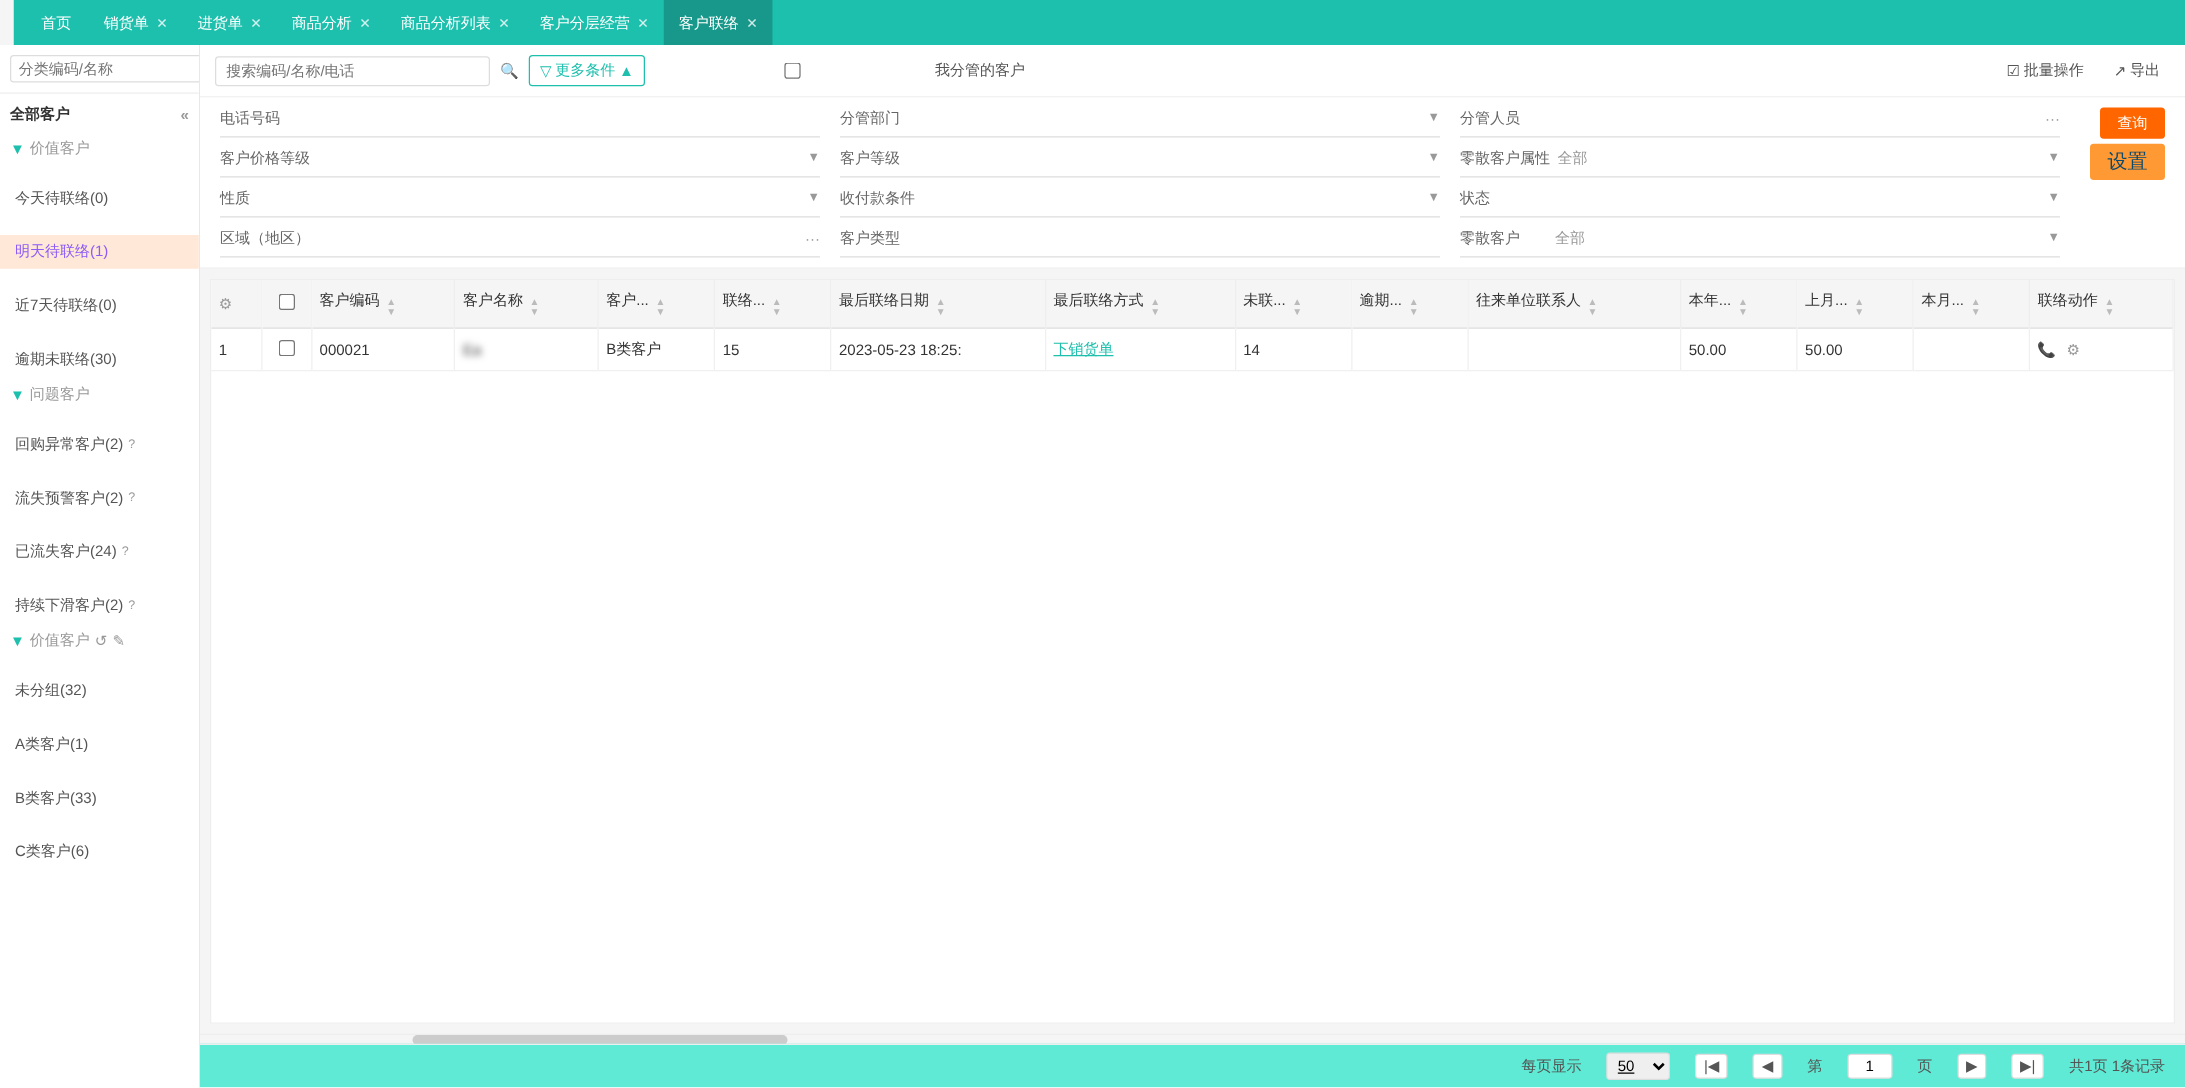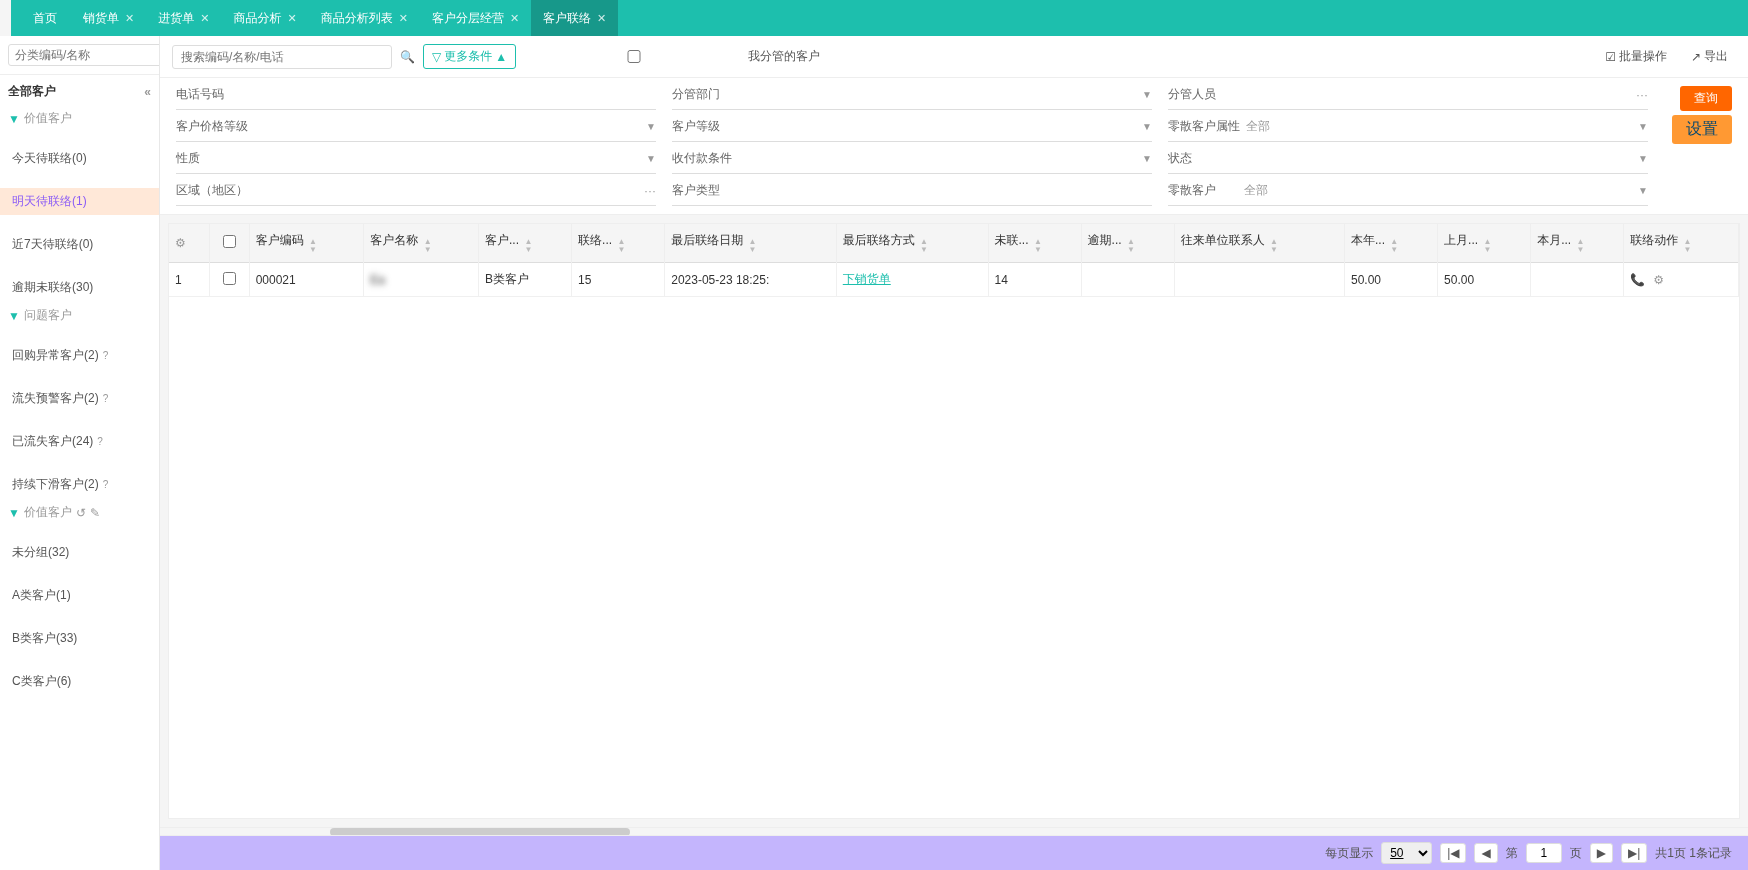--- a/index.html
+++ b/index.html
@@ -182,23 +182,23 @@
     }
     .link-text { color: #1dbfad; text-decoration: underline; cursor: pointer; }
     .gear-icon { color: #999; cursor: pointer; }
     .row-actions { display: flex; gap: 8px; }
     .action-icon { color: #999; cursor: pointer; }
 
     
     .table-footer {
       display: flex; align-items: center; justify-content: flex-end;
       padding: 6px 16px;
-      background: #c4b5fd;
+      background: #5eead4;
       border-top: 1px solid #eee;
-      gap: 8px; color: #555;
+      gap: 20px; color: #555;
     }
     .per-page-select {
       border: 1px solid #ddd; border-radius: 3px; padding: 2px 4px;
       font-size: 12px; cursor: pointer; text-decoration: underline;
     }
     .page-nav-btn {
       border: 1px solid #ddd; border-radius: 3px;
       padding: 2px 6px; cursor: pointer; background: white;
       color: #555;
     }

